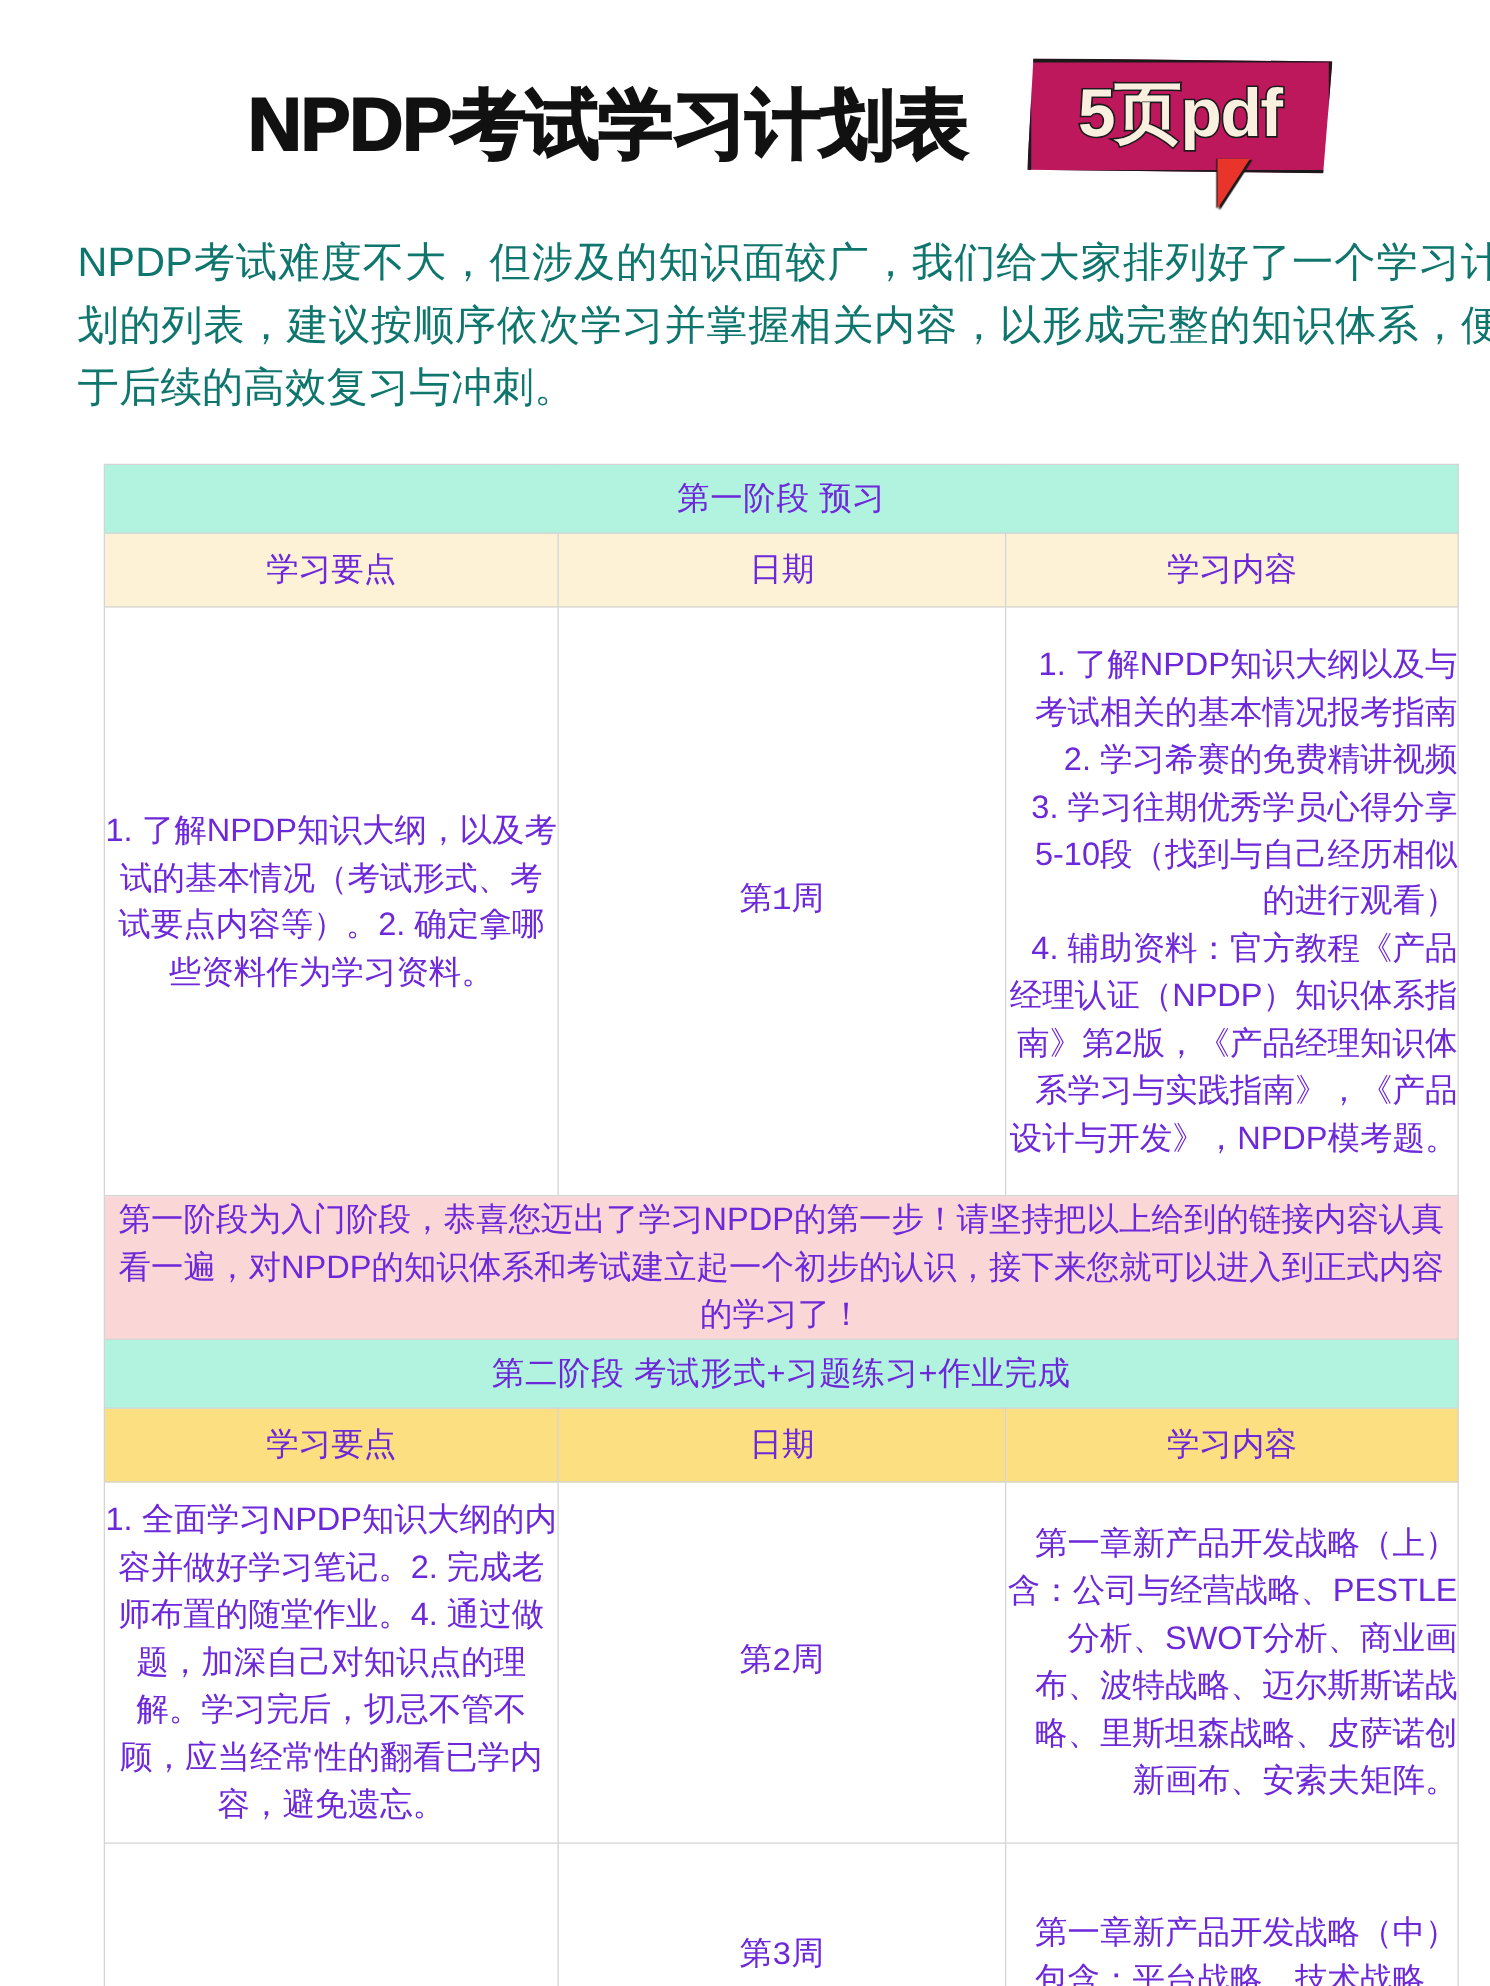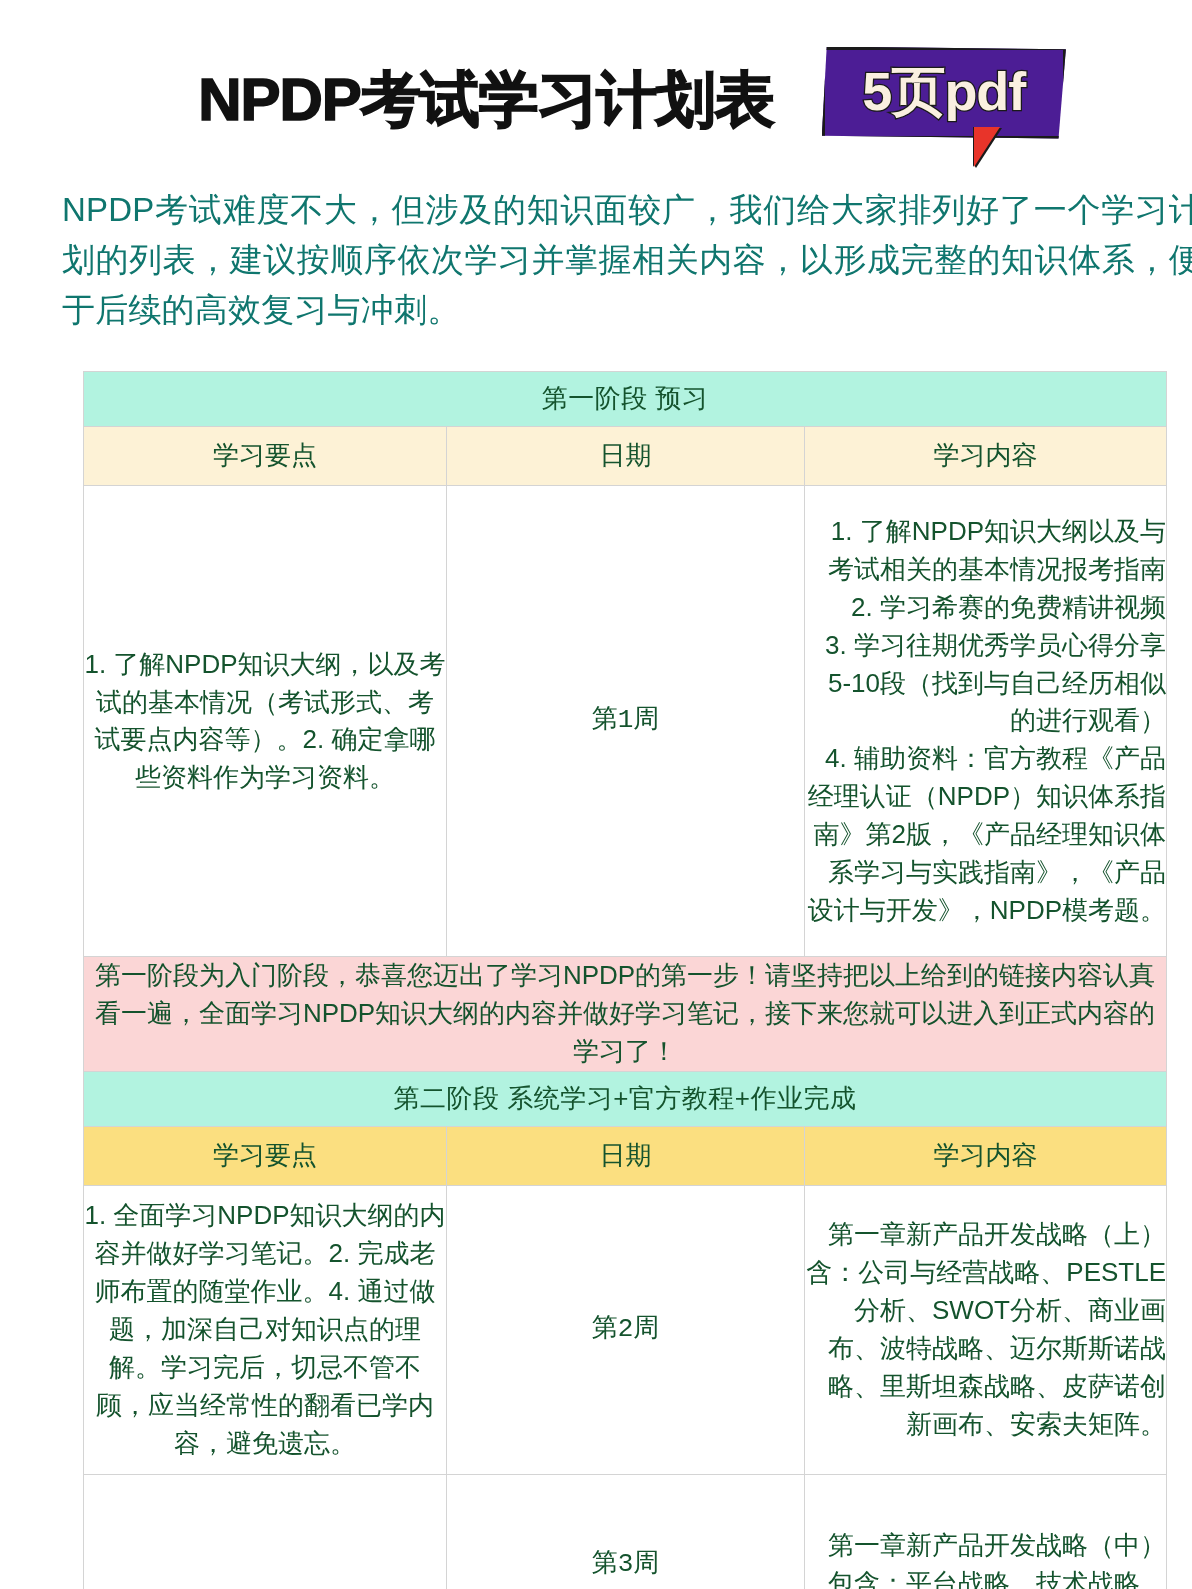--- a/index.html
+++ b/index.html
@@ -56,21 +56,21 @@
     width: 244px;
     height: 100px;
     margin-top: -6px;
   }
   .badge-body {
     position: absolute;
     left: 0;
     top: 0;
     width: 244px;
     height: 92px;
-    background: #4c1d95;
+    background: #be185d;
     border: 3px solid #1a1a1a;
     box-sizing: border-box;
     
     clip-path: polygon(2% 0%, 100% 3%, 97% 100%, 0% 97%);
     display: flex;
     align-items: center;
     justify-content: center;
   }
   .badge-text {
     font-size: 54px;
@@ -117,21 +117,21 @@
     border-collapse: collapse;
     table-layout: fixed;
     background: #ffffff;
   }
   table.plan td {
     border: 1px solid #d4d4d4;
     padding: 0;
     vertical-align: middle;
     font-size: 26px;
     line-height: 1.46;
-    color: #14532d;
+    color: #6d28d9;
   }
   col.c1 { width: 363px; }
   col.c2 { width: 358px; }
   col.c3 { width: 362px; }
 
   .stage-bar {
     background: #b2f3e0;
     text-align: center;
     font-size: 28px;
     height: 54px;
@@ -214,25 +214,25 @@
         <tr class="row-tall-1">
           <td class="cell keypoints">1. 了解NPDP知识大纲，以及考试的基本情况（考试形式、考试要点内容等）。2. 确定拿哪些资料作为学习资料。</td>
           <td class="cell date">第1周</td>
           <td class="cell content">1. 了解NPDP知识大纲以及与考试相关的基本情况报考指南
 2. 学习希赛的免费精讲视频
 3. 学习往期优秀学员心得分享5-10段（找到与自己经历相似的进行观看）
 4. 辅助资料：官方教程《产品经理认证（NPDP）知识体系指南》第2版，《产品经理知识体系学习与实践指南》，《产品设计与开发》，NPDP模考题。</td>
         </tr>
 
         <tr>
-          <td class="note-row" colspan="3">第一阶段为入门阶段，恭喜您迈出了学习NPDP的第一步！请坚持把以上给到的链接内容认真看一遍，全面学习NPDP知识大纲的内容并做好学习笔记，接下来您就可以进入到正式内容的学习了！</td>
-        </tr>
-
-        <tr>
-          <td class="stage-bar" colspan="3">第二阶段 系统学习+官方教程+作业完成</td>
+          <td class="note-row" colspan="3">第一阶段为入门阶段，恭喜您迈出了学习NPDP的第一步！请坚持把以上给到的链接内容认真看一遍，对NPDP的知识体系和考试建立起一个初步的认识，接下来您就可以进入到正式内容的学习了！</td>
+        </tr>
+
+        <tr>
+          <td class="stage-bar" colspan="3">第二阶段 考试形式+习题练习+作业完成</td>
         </tr>
 
         <tr>
           <td class="colhead-2">学习要点</td>
           <td class="colhead-2">日期</td>
           <td class="colhead-2">学习内容</td>
         </tr>
 
         <tr class="row-tall-2">
           <td class="cell keypoints">1. 全面学习NPDP知识大纲的内容并做好学习笔记。2. 完成老师布置的随堂作业。4. 通过做题，加深自己对知识点的理解。学习完后，切忌不管不顾，应当经常性的翻看已学内容，避免遗忘。</td>

